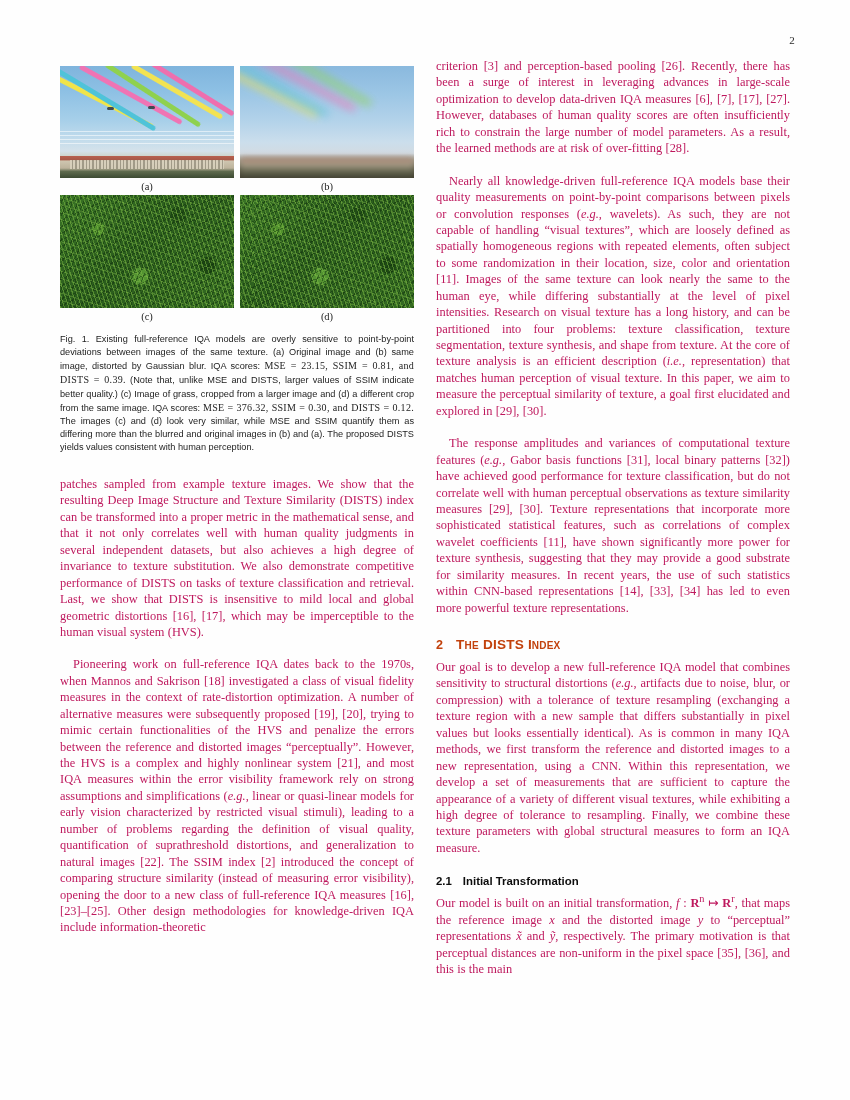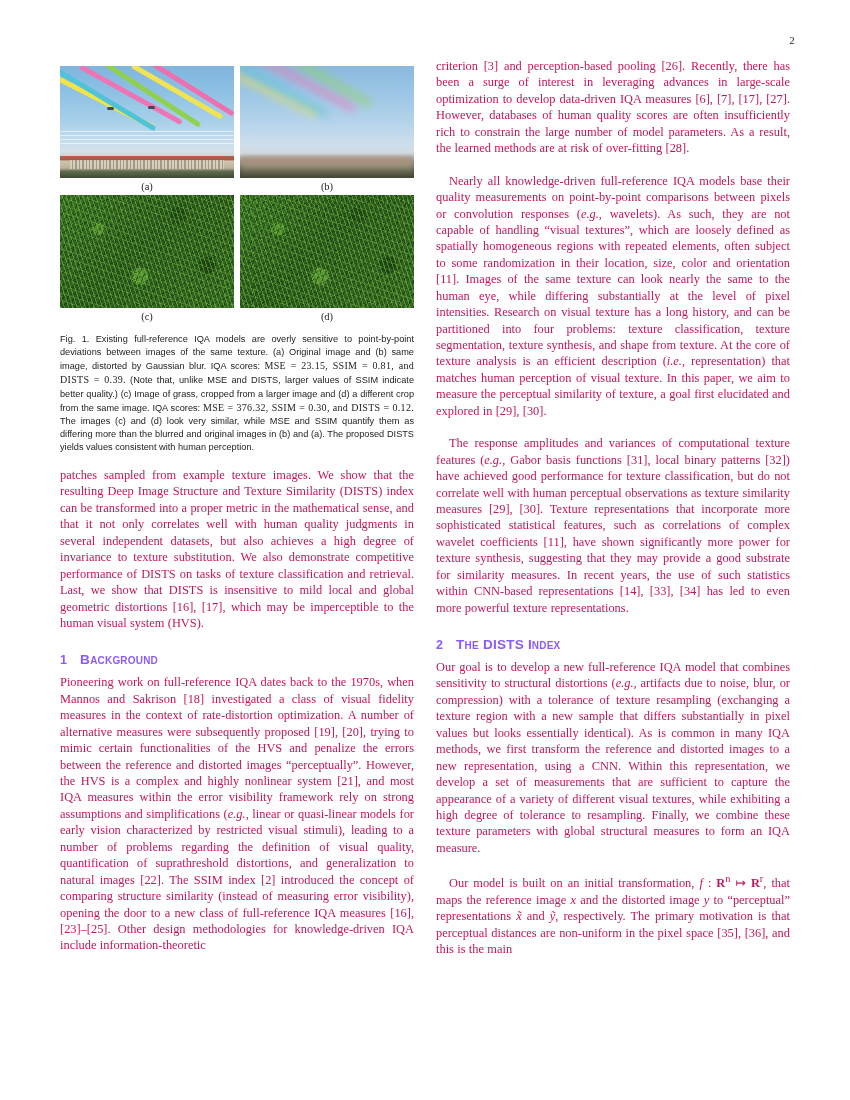--- a/index.html
+++ b/index.html
@@ -199,28 +199,28 @@
     text-align: justify;
     margin: 0;
     color: #be185d;
     hyphens: none;
     word-spacing: 0.02em;
   }
   p.body + p.body {
     text-indent: 13px;
     margin-top: 16px;
   }
-  p.gap { margin-top: 13px; }
+  p.gap { margin-top: 22px; }
 
   .h-sec {
     font-family: "Liberation Sans", sans-serif;
     font-weight: bold;
     font-size: 12.6px;
     margin: 21px 0 7px 0;
-    color: #8b5cf6;
+    color: #c2410c;
     letter-spacing: 0.1px;
   }
   .h-sec .num { margin-right: 13px; }
   .h-sec .smallcaps {
     font-variant: small-caps;
     font-size: 13.6px;
     letter-spacing: 0.2px;
   }
   .h-sub {
     font-family: "Liberation Sans", sans-serif;
@@ -287,40 +287,40 @@
           </div>
         </div>
 
         <div class="caption">
           <b>Fig. 1.</b><span> Existing full-reference IQA models are overly sensitive to point-by-point deviations between images of the same texture. </span><b>(a)</b><span> Original image and </span><b>(b)</b><span> same image, distorted by Gaussian blur. IQA scores: </span><span class="mathtxt">MSE = 23.15, SSIM = 0.81, and DISTS = 0.39.</span><span> (Note that, unlike MSE and DISTS, larger values of SSIM indicate better quality.) </span><b>(c)</b><span> Image of grass, cropped from a larger image and </span><b>(d)</b><span> a different crop from the same image. IQA scores: </span><span class="mathtxt">MSE = 376.32, SSIM = 0.30, and DISTS = 0.12.</span><span> The images (c) and (d) look very similar, while MSE and SSIM quantify them as differing more than the blurred and original images in (b) and (a). The proposed DISTS yields values consistent with human perception.</span>
         </div>
       </div>
 
       <p class="body gap">patches sampled from example texture images. We show that the resulting Deep Image Structure and Texture Similarity (DISTS) index can be transformed into a proper metric in the mathematical sense, and that it not only correlates well with human quality judgments in several independent datasets, but also achieves a high degree of invariance to texture substitution. We also demonstrate competitive performance of DISTS on tasks of texture classification and retrieval. Last, we show that DISTS is insensitive to mild local and global geometric distortions [16], [17], which may be imperceptible to the human visual system (HVS).</p>
 
-      <div class="h-sec">
-        <span class="num">1</span><span class="smallcaps">Background</span>
-      </div>
 
       <p class="body"><span>Pioneering work on full-reference IQA dates back to the 1970s, when Mannos and Sakrison [18] investigated a class of visual fidelity measures in the context of rate-distortion optimization. A number of alternative measures were subsequently proposed [19], [20], trying to mimic certain functionalities of the HVS and penalize the errors between the reference and distorted images “perceptually”. However, the HVS is a complex and highly nonlinear system [21], and most IQA measures within the error visibility framework rely on strong assumptions and simplifications (</span><i>e.g.</i><span>, linear or quasi-linear models for early vision characterized by restricted visual stimuli), leading to a number of problems regarding the definition of visual quality, quantification of suprathreshold distortions, and generalization to natural images [22]. The SSIM index [2] introduced the concept of comparing structure similarity (instead of measuring error visibility), opening the door to a new class of full-reference IQA measures [16], [23]–[25]. Other design methodologies for knowledge-driven IQA include information-theoretic</span></p>
 
     </div>
 
     <div class="col">
 
       <p class="body">criterion [3] and perception-based pooling [26]. Recently, there has been a surge of interest in leveraging advances in large-scale optimization to develop data-driven IQA measures [6], [7], [17], [27]. However, databases of human quality scores are often insufficiently rich to constrain the large number of model parameters. As a result, the learned methods are at risk of over-fitting [28].</p>
 
       <p class="body"><span>Nearly all knowledge-driven full-reference IQA models base their quality measurements on point-by-point comparisons between pixels or convolution responses (</span><i>e.g.</i><span>, wavelets). As such, they are not capable of handling “visual textures”, which are loosely defined as spatially homogeneous regions with repeated elements, often subject to some randomization in their location, size, color and orientation [11]. Images of the same texture can look nearly the same to the human eye, while differing substantially at the level of pixel intensities. Research on visual texture has a long history, and can be partitioned into four problems: texture classification, texture segmentation, texture synthesis, and shape from texture. At the core of texture analysis is an efficient description (</span><i>i.e.</i><span>, representation) that matches human perception of visual texture. In this paper, we aim to measure the perceptual similarity of texture, a goal first elucidated and explored in [29], [30].</span></p>
 
       <p class="body"><span>The response amplitudes and variances of computational texture features (</span><i>e.g.</i><span>, Gabor basis functions [31], local binary patterns [32]) have achieved good performance for texture classification, but do not correlate well with human perceptual observations as texture similarity measures [29], [30]. Texture representations that incorporate more sophisticated statistical features, such as correlations of complex wavelet coefficients [11], have shown significantly more power for texture synthesis, suggesting that they may provide a good substrate for similarity measures. In recent years, the use of such statistics within CNN-based representations [14], [33], [34] has led to even more powerful texture representations.</span></p>
 
       <div class="h-sec">
         <span class="num">2</span><span class="smallcaps">The DISTS Index</span>
       </div>
 
       <p class="body"><span>Our goal is to develop a new full-reference IQA model that combines sensitivity to structural distortions (</span><i>e.g.</i><span>, artifacts due to noise, blur, or compression) with a tolerance of texture resampling (exchanging a texture region with a new sample that differs substantially in pixel values but looks essentially identical). As is common in many IQA methods, we first transform the reference and distorted images to a new representation, using a CNN. Within this representation, we develop a set of measurements that are sufficient to capture the appearance of a variety of different visual textures, while exhibiting a high degree of tolerance to resampling. Finally, we combine these texture parameters with global structural measures to form an IQA measure.</span></p>
 
+      <div class="h-sub">
+        <span class="num">2.1</span><span>Initial Transformation</span>
+      </div>
 
       <p class="body"><span>Our model is built on an initial transformation, </span><i class="serif-math">f</i><span> : </span><span class="bb">R</span><sup>n</sup><span> ↦ </span><span class="bb">R</span><sup>r</sup><span>, that maps the reference image </span><i class="serif-math">x</i><span> and the distorted image </span><i class="serif-math">y</i><span> to “perceptual” representations </span><i class="serif-math">x̃</i><span> and </span><i class="serif-math">ỹ</i><span>, respectively. The primary motivation is that perceptual distances are non-uniform in the pixel space [35], [36], and this is the main</span></p>
 
     </div>
   </div>
 </div>
 
 </body></html>

